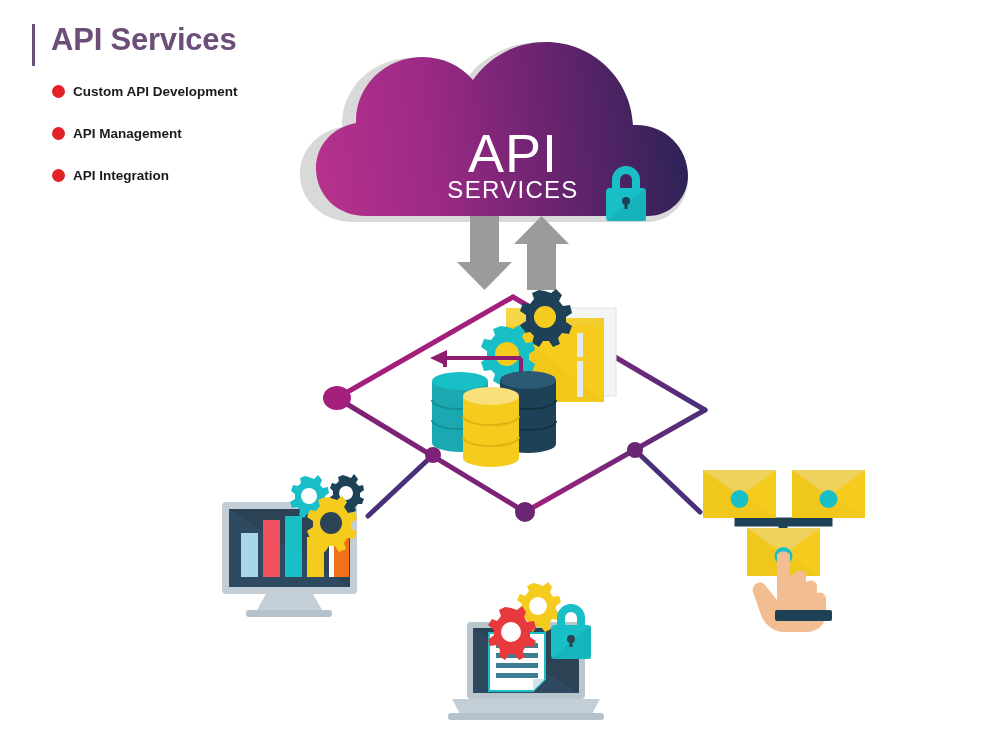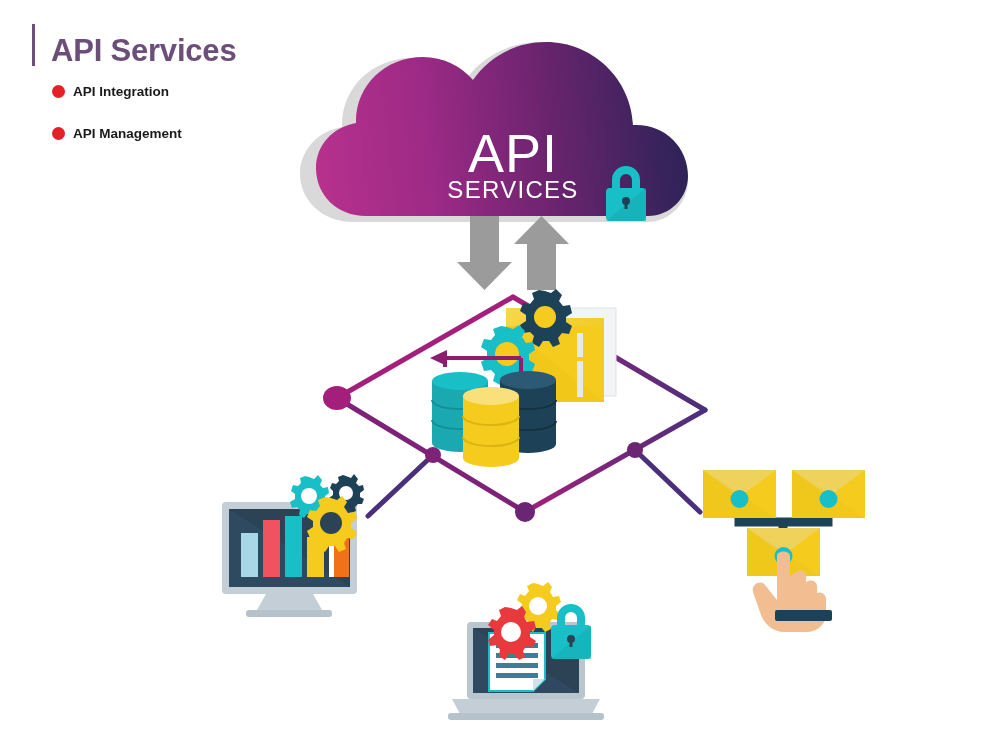--- a/index.html
+++ b/index.html
@@ -17,21 +17,21 @@
 
   
   #title-block {
     position: absolute;
     left: 24px;
     top: 24px;
     width: 330px;
   }
   #title-row {
     display: flex;
-    align-items: flex-end;
+    align-items: flex-start;
     padding-left: 8px;
   }
   #title-accent-bar {
     width: 3px;
     height: 42px;
     background: #6b4f79;
     margin-right: 16px;
     flex: none;
   }
   #page-title {
@@ -95,25 +95,29 @@
 <body>
 
 <div id="title-block">
   <div id="title-row">
     <div id="title-accent-bar"></div>
     <div id="page-title">API Services</div>
   </div>
   <ul id="bullet-list">
     <li class="bullet-item">
       <span class="bullet-dot"></span>
-      <span class="bullet-label">API Integration</span>
+      <span class="bullet-label">Custom API Development</span>
     </li>
     <li class="bullet-item">
       <span class="bullet-dot"></span>
       <span class="bullet-label">API Management</span>
+    </li>
+    <li class="bullet-item">
+      <span class="bullet-dot"></span>
+      <span class="bullet-label">API Integration</span>
     </li>
   </ul>
 </div>
 
 <div id="graphic-stage">
 <svg width="1000" height="750" viewBox="0 0 1000 750" xmlns="http://www.w3.org/2000/svg">
   <defs>
     <linearGradient id="cloudGrad" x1="0" y1="0.5" x2="1" y2="0.45">
       <stop offset="0%" stop-color="#b5318c"></stop>
       <stop offset="30%" stop-color="#9c2a86"></stop>

